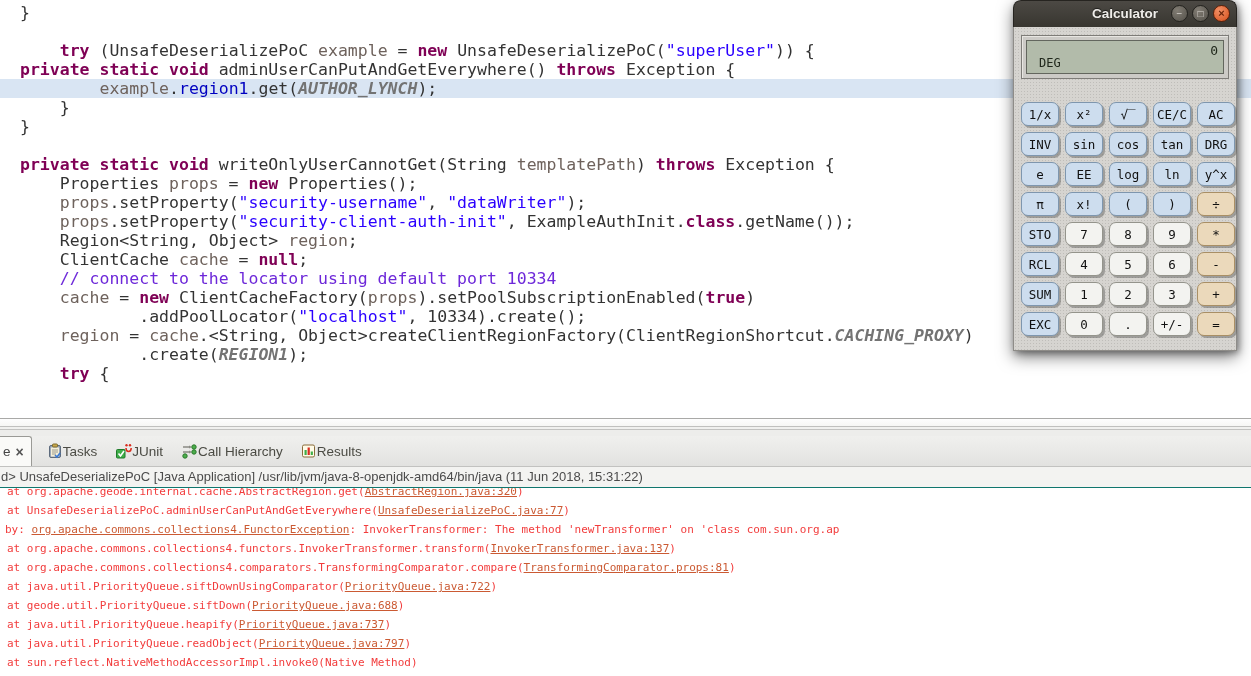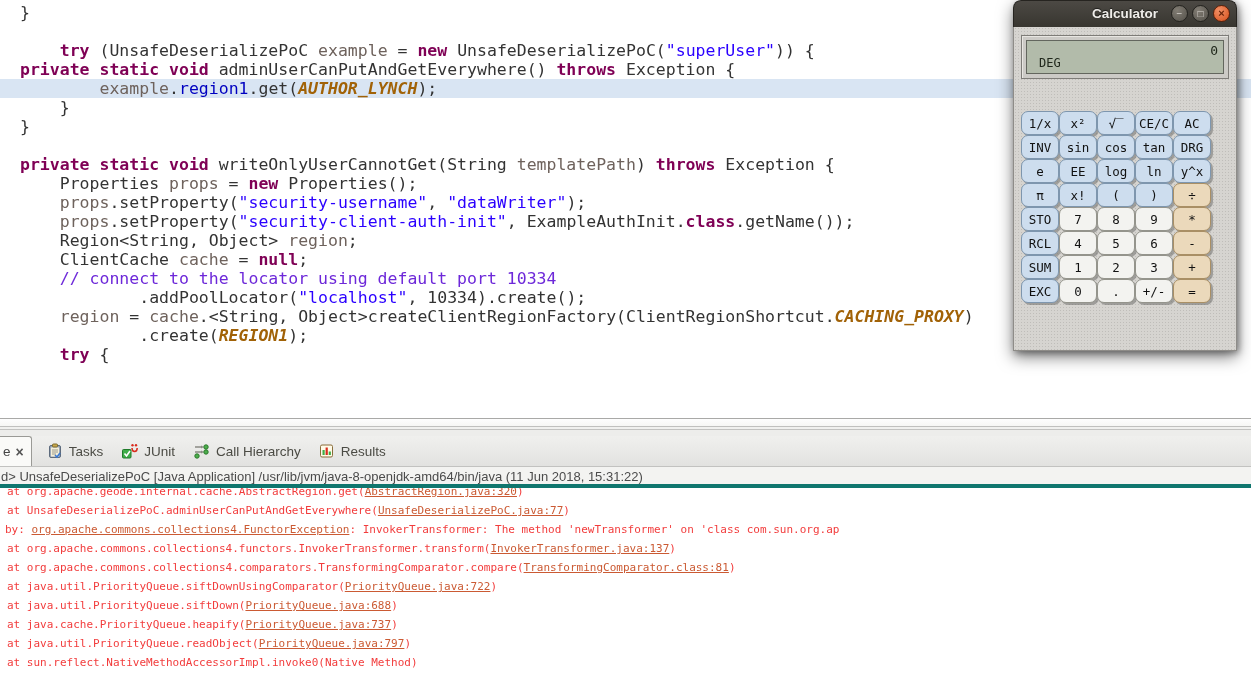--- a/index.html
+++ b/index.html
@@ -11,21 +11,21 @@
   #editor{
     position:absolute;left:0;top:0;width:1251px;height:417px;background:#fff;
     font-family:"DejaVu Sans Mono",monospace;font-size:16.5px;line-height:19px;
     padding-top:3px;overflow:hidden;
   }
   .cl{white-space:pre;padding-left:20px;height:19px;color:#333;}
   .cl.hl{background:#d9e5f3;}
   .tok.kw{color:#7f0055;font-weight:bold;}
   .tok.str{color:#2a00ff;}
   .tok.com{color:#6d28d9;}
-  .tok.stc{color:#a16207;font-weight:bold;font-style:italic;}
+  .tok.stc{color:#737373;font-weight:bold;font-style:italic;}
   .tok.fld{color:#0000c0;}
   .tok.v{color:#6e625c;}
   
   #splitter{
     position:absolute;left:0;top:417px;width:1251px;height:19px;
     background:linear-gradient(to bottom,
       #ffffff 0,#ffffff 1px,#a9a9a7 1px,#a9a9a7 2px,
       #fdfdfd 2px,#f6f6f4 9px,#c0c0be 9px,#c0c0be 10px,
       #f0f0ee 10px,#f0f0ee 12px,#c2c2c0 12px,#c2c2c0 13px,
       #ededeb 13px,#ededeb 19px);
@@ -38,28 +38,28 @@
     display:flex;align-items:center;
   }
   .tab-active{
     margin-left:-8px;height:29px;align-self:flex-end;
     background:#fafaf8;border:1px solid #9a9a96;border-bottom:none;
     border-radius:3px 3px 0 0;display:flex;align-items:center;
     padding:0 7px 0 10px;gap:5px;color:#444;font-size:13.5px;
   }
   .tab-close{font-weight:bold;font-size:14px;color:#555;cursor:pointer;}
   .tab{
-    display:flex;align-items:center;gap:6px;padding:0 9px;height:100%;
+    display:flex;align-items:center;padding:0 9px;height:100%;
     color:#4b4b44;font-size:13.5px;cursor:pointer;
   }
   .tab svg{display:block;}
   
   #console-header{
     position:absolute;left:0;top:467px;width:1251px;height:21px;
-    background:#f3f3f1;border-bottom:4px solid #0f766e;box-sizing:border-box;
+    background:#f3f3f1;border-bottom:1px solid #0f766e;box-sizing:border-box;
     color:#4b4b4b;font-size:13px;line-height:20px;padding-left:1px;
     white-space:nowrap;overflow:hidden;
   }
   
   #console{
     position:absolute;left:0;top:488px;width:1061px;height:188px;
     background:#fff;overflow:hidden;
     font-family:"DejaVu Sans Mono",monospace;font-size:11px;line-height:19px;
   }
   .con-line{white-space:pre;height:19px;color:#f23c3c;padding-left:7px;}
@@ -105,22 +105,22 @@
     background:#cccac6;border:1px solid #7e7c78;
     box-shadow:inset 1px 1px 0 #e8e6e2;padding:4px;
   }
   #lcd{
     position:relative;height:32px;background:#b2bbaa;border:1px solid #63665e;
     font-family:"DejaVu Sans Mono",monospace;color:#20281c;
   }
   #lcd-value{position:absolute;right:5px;top:2px;font-size:13px;}
   #lcd-mode{position:absolute;left:12px;bottom:3px;font-size:12px;}
   #keys{
-    margin-top:32px;display:grid;grid-template-columns:repeat(5,38px);
-    grid-auto-rows:24px;
+    margin-top:23px;display:grid;grid-template-columns:repeat(5,38px);
+    grid-auto-rows:24px;gap:6px;
   }
   .key{
     border-radius:7px;box-sizing:border-box;
     display:flex;align-items:center;justify-content:center;
     font-family:"DejaVu Sans Mono",monospace;font-size:12.5px;color:#111;
     box-shadow:2px 2px 0 rgba(90,90,88,.45);cursor:pointer;
   }
   .key.b{background:#cdddee;border:1px solid #7e96ae;}
   .key.w{background:#f3f3f0;border:1px solid #94948c;}
   .key.t{background:#ebd9bb;border:1px solid #a98f65;}
@@ -137,20 +137,21 @@
     <div class="cl"><span class="tok">    }</span></div>
     <div class="cl"><span class="tok">}</span></div>
     <div class="cl"></div>
     <div class="cl"><span class="tok kw">private static void</span><span class="tok"> writeOnlyUserCannotGet(String </span><span class="tok v">templatePath</span><span class="tok">) </span><span class="tok kw">throws</span><span class="tok"> Exception {</span></div>
     <div class="cl"><span class="tok">    Properties </span><span class="tok v">props</span><span class="tok"> = </span><span class="tok kw">new</span><span class="tok"> Properties();</span></div>
     <div class="cl"><span class="tok">    </span><span class="tok v">props</span><span class="tok">.setProperty(</span><span class="tok str">"security-username"</span><span class="tok">, </span><span class="tok str">"dataWriter"</span><span class="tok">);</span></div>
     <div class="cl"><span class="tok">    </span><span class="tok v">props</span><span class="tok">.setProperty(</span><span class="tok str">"security-client-auth-init"</span><span class="tok">, ExampleAuthInit.</span><span class="tok kw">class</span><span class="tok">.getName());</span></div>
     <div class="cl"><span class="tok">    Region&lt;String, Object&gt; </span><span class="tok v">region</span><span class="tok">;</span></div>
     <div class="cl"><span class="tok">    ClientCache </span><span class="tok v">cache</span><span class="tok"> = </span><span class="tok kw">null</span><span class="tok">;</span></div>
     <div class="cl"><span class="tok com">    // connect to the locator using default port 10334</span></div>
+    <div class="cl"><span class="tok">    </span><span class="tok v">cache</span><span class="tok"> = </span><span class="tok kw">new</span><span class="tok"> ClientCacheFactory(</span><span class="tok v">props</span><span class="tok">).setPoolSubscriptionEnabled(</span><span class="tok kw">true</span><span class="tok">)</span></div>
     <div class="cl"><span class="tok">            .addPoolLocator(</span><span class="tok str">"localhost"</span><span class="tok">, 10334).create();</span></div>
     <div class="cl"><span class="tok">    </span><span class="tok v">region</span><span class="tok"> = </span><span class="tok v">cache</span><span class="tok">.&lt;String, Object&gt;createClientRegionFactory(ClientRegionShortcut.</span><span class="tok stc">CACHING_PROXY</span><span class="tok">)</span></div>
     <div class="cl"><span class="tok">            .create(</span><span class="tok stc">REGION1</span><span class="tok">);</span></div>
     <div class="cl"><span class="tok">    </span><span class="tok kw">try</span><span class="tok"> {</span></div>
     <div class="cl"></div>
   </div>
 
 <div id="splitter"></div>
 
 <div id="tabbar">
@@ -209,24 +210,24 @@
     </div>
 </div>
 
 <div id="console-header">d&gt; UnsafeDeserializePoC [Java Application] /usr/lib/jvm/java-8-openjdk-amd64/bin/java (11 Jun 2018, 15:31:22)</div>
 
 <div id="console">
     <div class="con-line"><span>at org.apache.geode.internal.cache.AbstractRegion.get(</span><span class="lnk">AbstractRegion.java:320</span><span>)</span></div>
     <div class="con-line"><span>at UnsafeDeserializePoC.adminUserCanPutAndGetEverywhere(</span><span class="lnk">UnsafeDeserializePoC.java:77</span><span>)</span></div>
     <div class="con-line flush"><span>by: </span><span class="lnk">org.apache.commons.collections4.FunctorException</span><span>: InvokerTransformer: The method 'newTransformer' on 'class com.sun.org.ap</span></div>
     <div class="con-line"><span>at org.apache.commons.collections4.functors.InvokerTransformer.transform(</span><span class="lnk">InvokerTransformer.java:137</span><span>)</span></div>
-    <div class="con-line"><span>at org.apache.commons.collections4.comparators.TransformingComparator.compare(</span><span class="lnk">TransformingComparator.class:81</span><span>)</span></div>
+    <div class="con-line"><span>at org.apache.commons.collections4.comparators.TransformingComparator.compare(</span><span class="lnk">TransformingComparator.props:81</span><span>)</span></div>
     <div class="con-line"><span>at java.util.PriorityQueue.siftDownUsingComparator(</span><span class="lnk">PriorityQueue.java:722</span><span>)</span></div>
-    <div class="con-line"><span>at java.util.PriorityQueue.siftDown(</span><span class="lnk">PriorityQueue.java:688</span><span>)</span></div>
-    <div class="con-line"><span>at java.cache.PriorityQueue.heapify(</span><span class="lnk">PriorityQueue.java:737</span><span>)</span></div>
+    <div class="con-line"><span>at geode.util.PriorityQueue.siftDown(</span><span class="lnk">PriorityQueue.java:688</span><span>)</span></div>
+    <div class="con-line"><span>at java.util.PriorityQueue.heapify(</span><span class="lnk">PriorityQueue.java:737</span><span>)</span></div>
     <div class="con-line"><span>at java.util.PriorityQueue.readObject(</span><span class="lnk">PriorityQueue.java:797</span><span>)</span></div>
     <div class="con-line"><span>at sun.reflect.NativeMethodAccessorImpl.invoke0(Native Method)</span></div>
   </div>
 
 <div id="calc">
   <div id="calc-titlebar">
     <div id="calc-title">Calculator</div>
     <div id="calc-winbtns">
         <div class="wbtn gray">−</div>
         <div class="wbtn gray">□</div>

